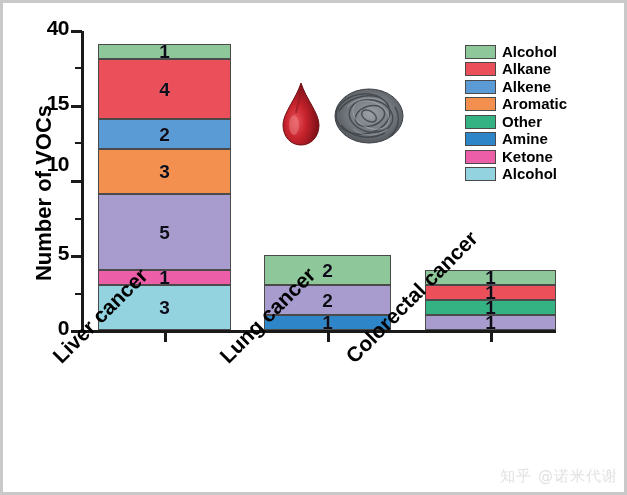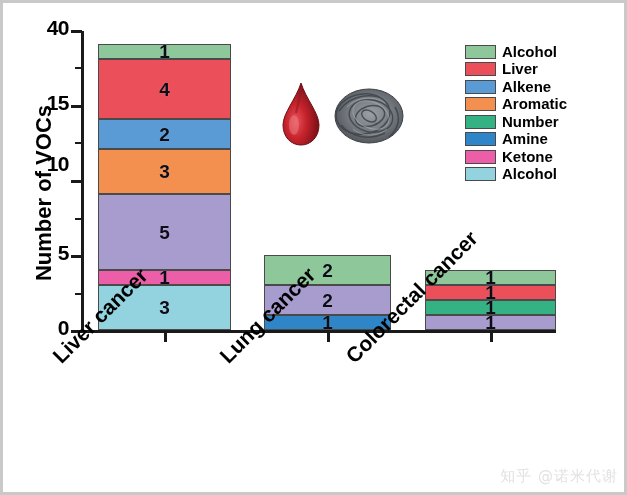--- a/index.html
+++ b/index.html
@@ -285,33 +285,33 @@
     <div class="xlabel" style="left:212px; top:348px;">Lung cancer</div>
     <div class="xlabel" style="left:338px; top:348px;">Colorectal cancer</div>
 
     <div class="legend">
       <div class="legend-row">
         <span class="legend-swatch" style="background:#8ec89a"></span>
         <span class="legend-text">Alcohol</span>
       </div>
       <div class="legend-row">
         <span class="legend-swatch" style="background:#ea4f5a"></span>
-        <span class="legend-text">Liver</span>
+        <span class="legend-text">Alkane</span>
       </div>
       <div class="legend-row">
         <span class="legend-swatch" style="background:#5b9bd5"></span>
         <span class="legend-text">Alkene</span>
       </div>
       <div class="legend-row">
         <span class="legend-swatch" style="background:#f3904f"></span>
         <span class="legend-text">Aromatic</span>
       </div>
       <div class="legend-row">
         <span class="legend-swatch" style="background:#35b283"></span>
-        <span class="legend-text">Number</span>
+        <span class="legend-text">Other</span>
       </div>
       <div class="legend-row">
         <span class="legend-swatch" style="background:#2e86c8"></span>
         <span class="legend-text">Amine</span>
       </div>
       <div class="legend-row">
         <span class="legend-swatch" style="background:#ec5fa8"></span>
         <span class="legend-text">Ketone</span>
       </div>
       <div class="legend-row">

